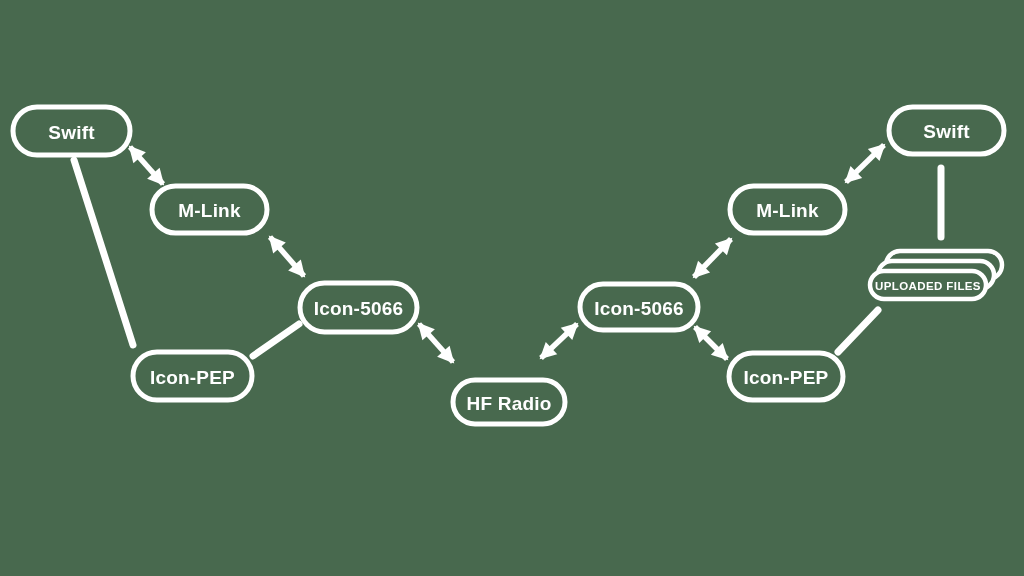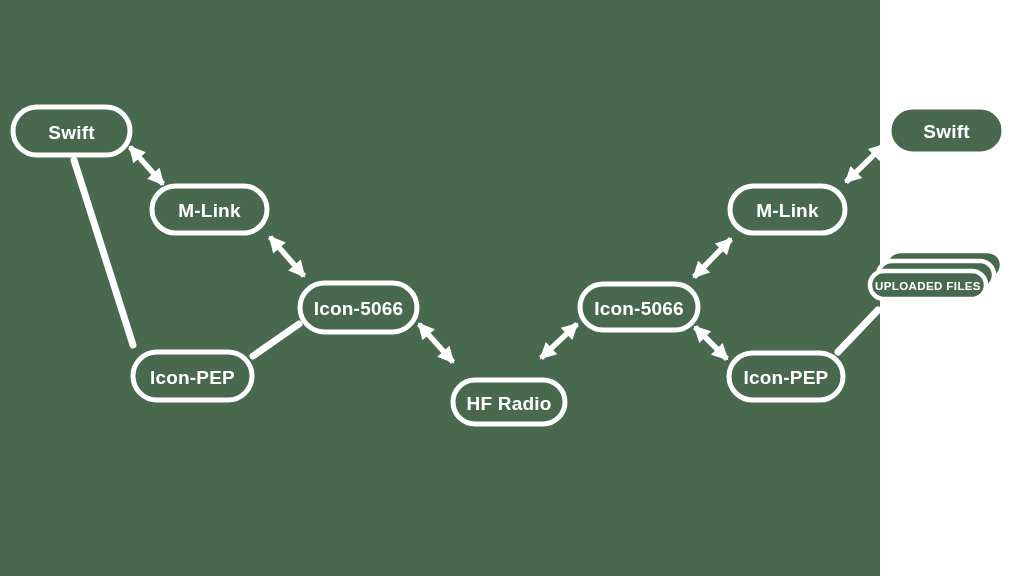--- a/index.html
+++ b/index.html
@@ -2,21 +2,21 @@
 <html><head>
 <meta charset="utf-8">
 <style>
   html, body { margin: 0; padding: 0; }
   body {
     font-family: "Liberation Sans", sans-serif;
     width: 1024px; height: 576px; overflow: hidden;
   }
   .stage {
     position: relative;
-    width: 880px; height: 576px;
+    width: 1024px; height: 576px;
   }
   svg { display: block; }
   .node-label {
     font-family: "Liberation Sans", "DejaVu Sans", sans-serif;
     font-weight: bold;
   }
 </style>
 </head>
 <body>
 

